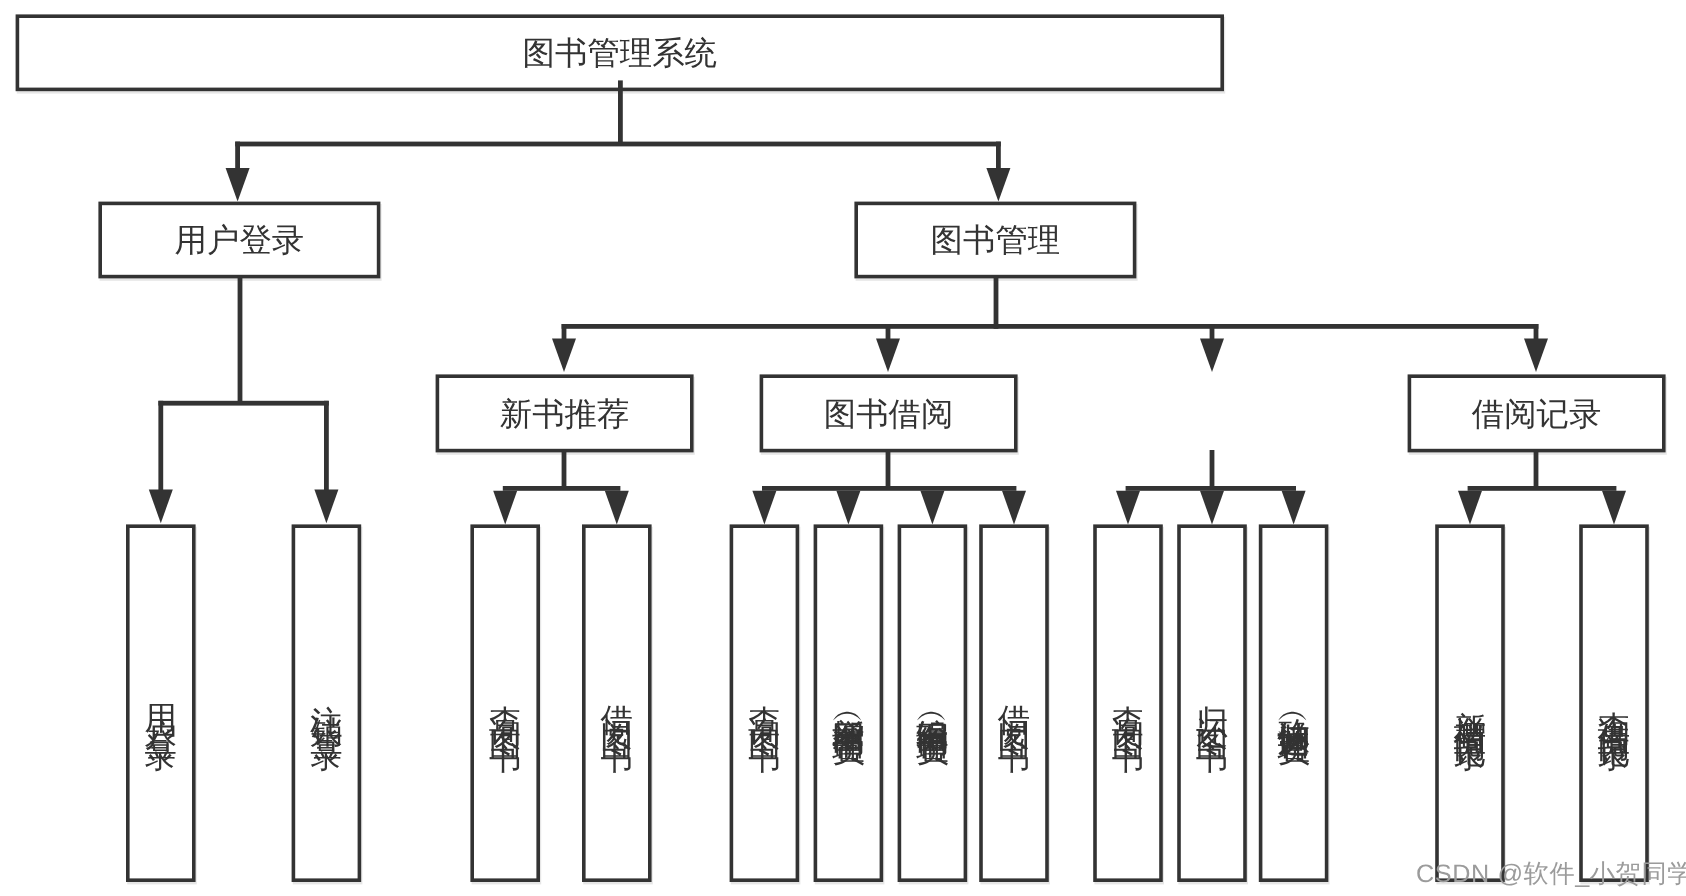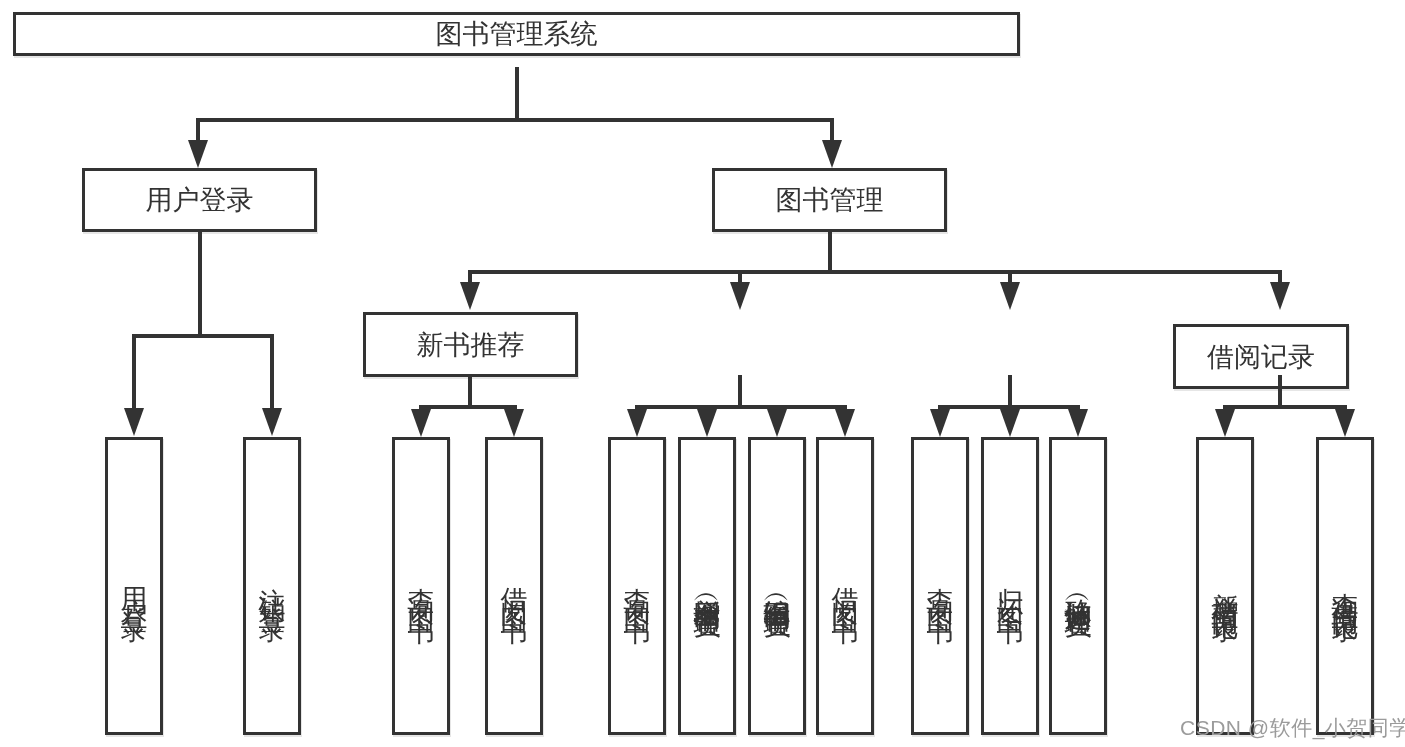--- a/index.html
+++ b/index.html
@@ -58,39 +58,42 @@
     letter-spacing:0.5px;
     z-index:5;
     white-space:nowrap;
   }
 </style>
 </head>
 <body>
 
 <div id="canvas">
 
-  <div class="box" style="left:13px;top:12px;width:1007px;height:44px">
+  <div class="box" style="left:13px;top:12px;width:1007px;height:64px">
     <span>图书管理系统</span>
   </div>
 
   <div class="box" style="left:82px;top:168px;width:235px;height:64px">
     <span>用户登录</span>
   </div>
 
   <div class="box" style="left:363px;top:312px;width:215px;height:65px">
     <span>新书推荐</span>
   </div>
 
   <div class="box" style="left:712px;top:168px;width:235px;height:64px">
     <span>图书管理</span>
   </div>
 
+  <div class="box" style="left:633px;top:312px;width:215px;height:65px">
+    <span>图书借阅</span>
+  </div>
 
 
-  <div class="box" style="left:1173px;top:324px;width:176px;height:65px">
+  <div class="box" style="left:1173px;top:312px;width:215px;height:65px">
     <span>借阅记录</span>
   </div>
 
   <div class="leaf ls-loose" style="left:105px">
     <span>用户登录</span>
   </div>
   <div class="leaf ls-loose" style="left:243px">
     <span>注销登录</span>
   </div>
 

